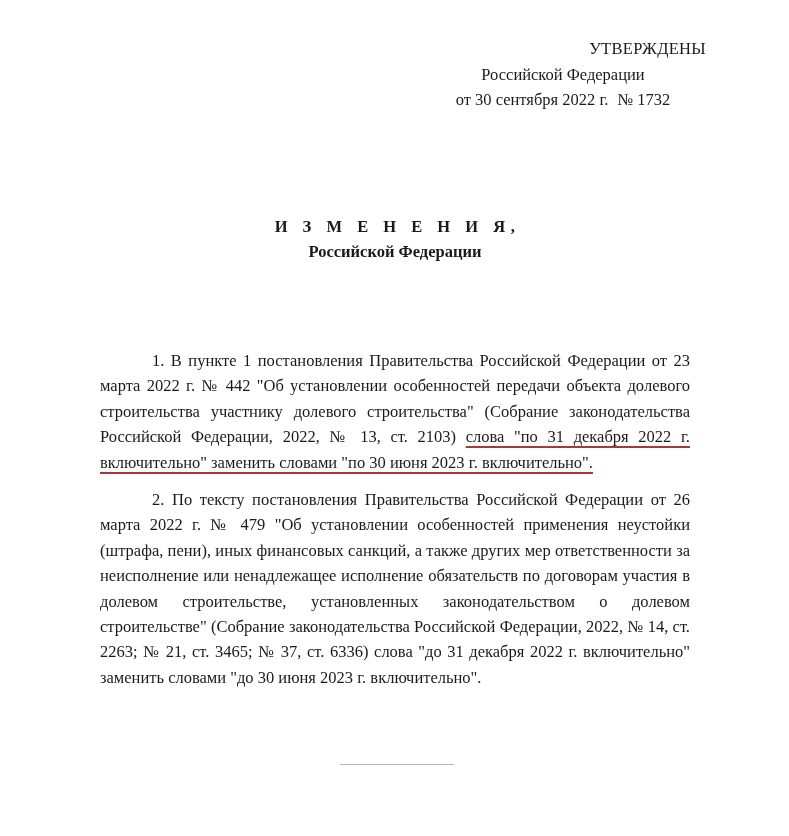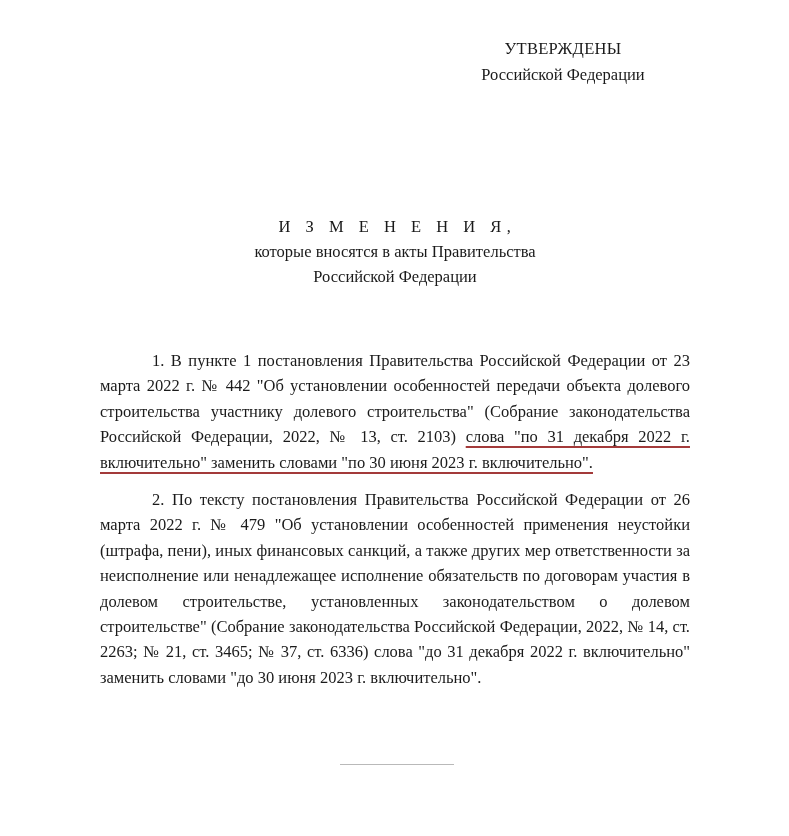--- a/index.html
+++ b/index.html
@@ -34,34 +34,35 @@
     text-align: center;
     font-size: 16.5px;
     line-height: 25.5px;
   }
   .approval-line {
     display: block;
     white-space: nowrap;
   }
   .approval-line.title-line {
     letter-spacing: 0.3px;
+    text-align: right;
   }
   .gap-wide {
     display: inline-block;
     width: 9px;
   }
 
   
   .doc-title {
     position: absolute;
     left: 88px;
     top: 214px;
     width: 614px;
     text-align: center;
-    font-weight: normal;
+    font-weight: bold;
     font-size: 16.5px;
     line-height: 25px;
   }
   .doc-title .main-word {
     display: block;
     letter-spacing: 5.5px;
     margin-left: 5px;
     font-size: 16.5px;
   }
   .doc-title .sub-line {
@@ -112,26 +113,28 @@
   }
 </style>
 </head>
 <body>
 
 <div class="page">
 
   <div class="approval-block">
     <span class="approval-line title-line">УТВЕРЖДЕНЫ</span>
     <span class="approval-line">Российской Федерации</span>
+    <span class="approval-line">
+      <span>от 30 сентября 2022 г.</span><span class="gap-wide"></span><span>№ 1732</span>
+    </span>
   </div>
 
   <div class="doc-title">
     <span class="main-word">И З М Е Н Е Н И Я,</span>
     <span class="sub-block">
-      <span class="sub-line">которые вносятся в акты Правительства</span>
       <span class="sub-line">Российской Федерации</span>
     </span>
   </div>
 
   <div class="body-text">
 
     <p class="para"><span>1.</span><span> В пункте 1 постановления Правительства Российской Федерации от 23 марта 2022 г. № 442 "Об установлении особенностей передачи объекта долевого строительства участнику долевого строительства" (Собрание законодательства Российской Федерации, 2022, № 13, ст. 2103) </span><span class="redline">слова "по 31 декабря 2022 г. включительно" заменить словами "по 30 июня 2023 г. включительно".</span></p>
 
     <p class="para"><span>2.</span><span> По тексту постановления Правительства Российской Федерации от 26 марта 2022 г. № 479 "Об установлении особенностей применения неустойки (штрафа, пени), иных финансовых санкций, а также других мер ответственности за неисполнение или ненадлежащее исполнение обязательств по договорам участия в долевом строительстве, установленных законодательством о долевом строительстве" (Собрание законодательства Российской Федерации, 2022, № 14, ст. 2263; № 21, ст. 3465; № 37, ст. 6336) слова "до 31 декабря 2022 г. включительно" заменить словами "до 30 июня 2023 г. включительно".</span></p>
 

